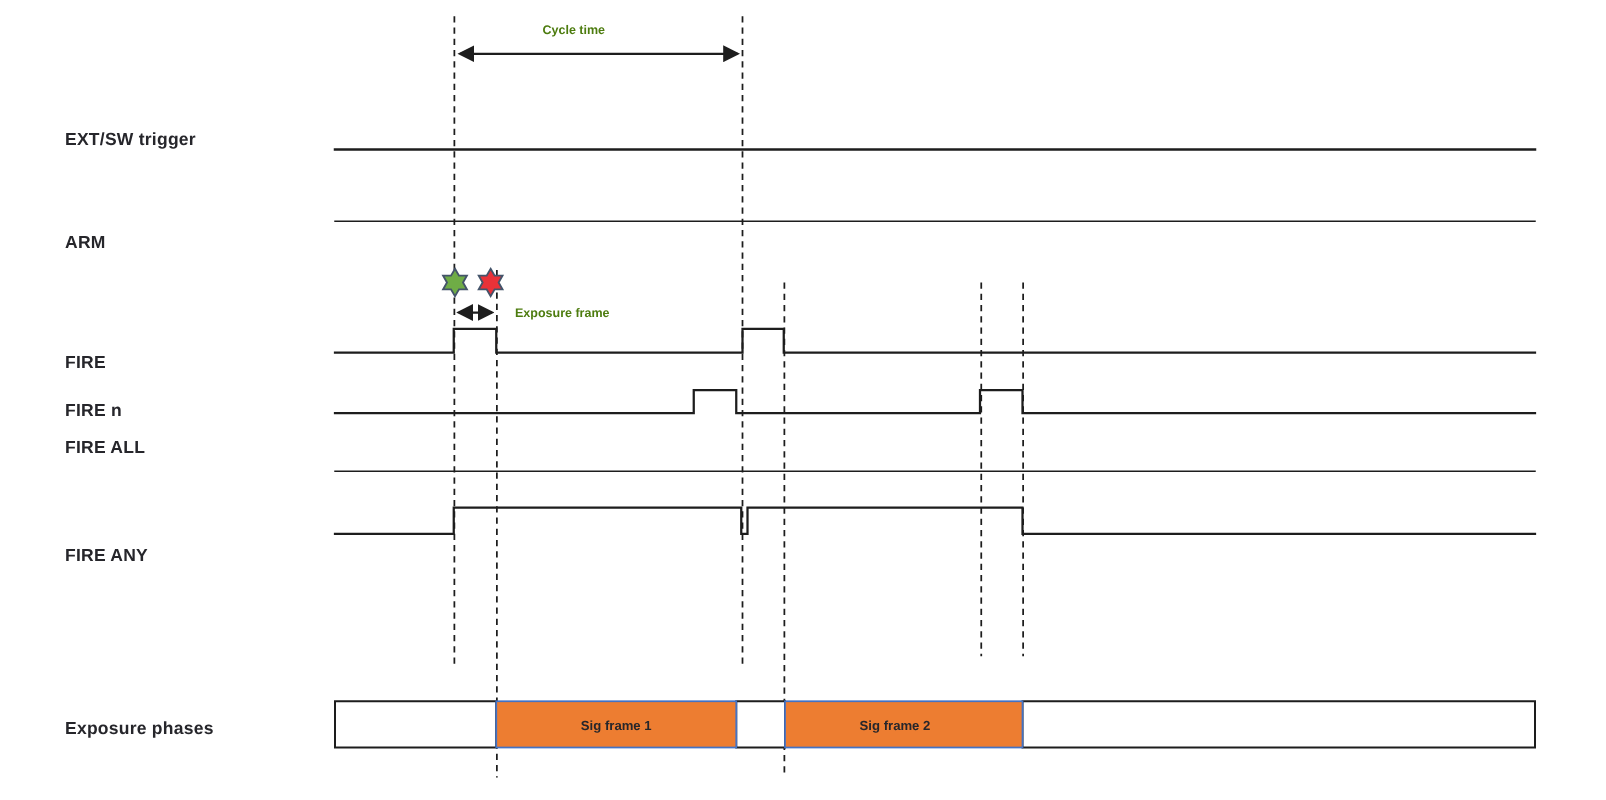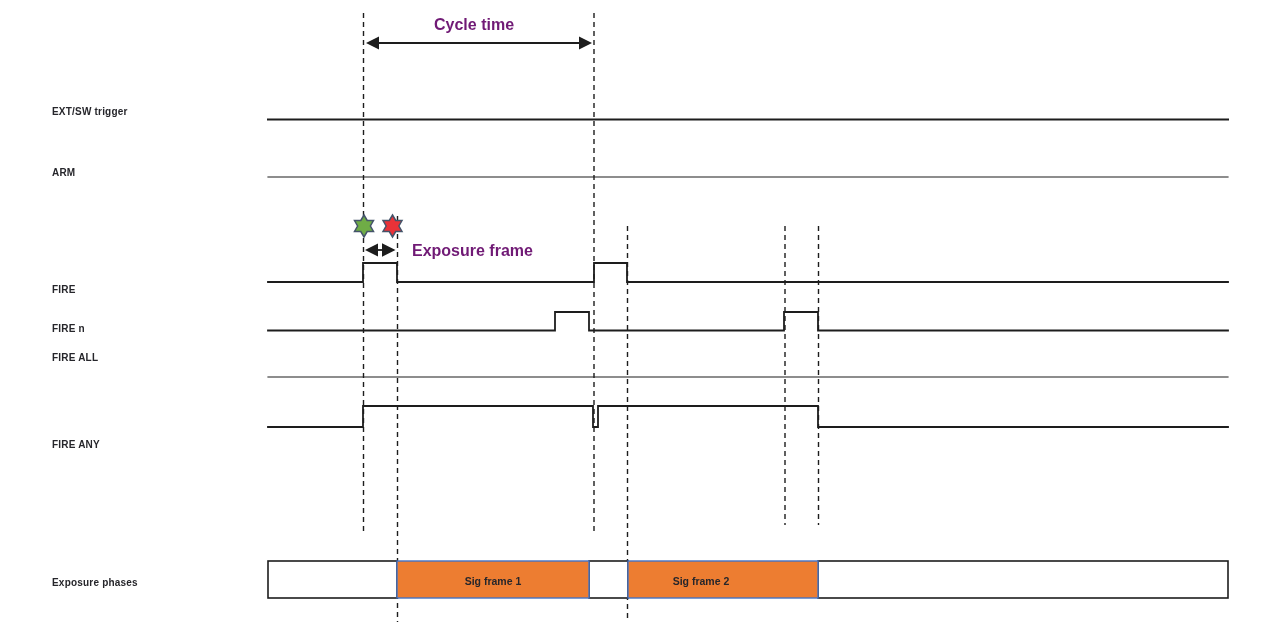--- a/index.html
+++ b/index.html
@@ -19,32 +19,32 @@
     position: absolute;
     left: 0;
     top: 0;
     width: 1285px;
     height: 640px;
   }
   .sig-label {
     position: absolute;
     left: 52px;
     transform: translateY(-50%);
-    font-size: 10px;
+    font-size: 14px;
     font-weight: 700;
     letter-spacing: 0.2px;
     color: #26262b;
     white-space: nowrap;
   }
   .annot {
     position: absolute;
     transform: translateY(-50%);
-    font-size: 16px;
+    font-size: 10px;
     font-weight: 700;
-    color: #701a75;
+    color: #4d7c0f;
     white-space: nowrap;
   }
   .frame-label {
     position: absolute;
     transform: translateY(-50%);
     font-size: 10.5px;
     font-weight: 700;
     color: #26262b;
     text-align: center;
     white-space: nowrap;
@@ -93,26 +93,26 @@
       <line x1="367" y1="250" x2="393.5" y2="250" marker-start="url(#ah)" marker-end="url(#ah)"></line>
     </g>
 
     <g stroke="#44546A" stroke-width="1.5" stroke-linejoin="miter">
       <polygon transform="translate(364,226)" points="0,-11 3.2,-5.5 9.5,-5.5 6.4,0 9.5,5.5 3.2,5.5 0,11 -3.2,5.5 -9.5,5.5 -6.4,0 -9.5,-5.5 -3.2,-5.5" fill="#6FAC46"></polygon>
       <polygon transform="translate(392.5,226)" points="0,-11 3.2,-5.5 9.5,-5.5 6.4,0 9.5,5.5 3.2,5.5 0,11 -3.2,5.5 -9.5,5.5 -6.4,0 -9.5,-5.5 -3.2,-5.5" fill="#E93238"></polygon>
     </g>
   </svg>
 
   <div class="sig-label" style="top:111px">EXT/SW trigger</div>
-  <div class="sig-label" style="top:172px">ARM</div>
+  <div class="sig-label" style="top:193px">ARM</div>
   <div class="sig-label" style="top:289px">FIRE</div>
   <div class="sig-label" style="top:328px">FIRE n</div>
   <div class="sig-label" style="top:357px">FIRE ALL</div>
   <div class="sig-label" style="top:444px">FIRE ANY</div>
   <div class="sig-label" style="top:582px">Exposure phases</div>
 
   <div class="annot" style="left:434px; top:25px">Cycle time</div>
   <div class="annot" style="left:412px; top:251px">Exposure frame</div>
 
   <div class="frame-label" style="left:397px; width:192px; top:581px">Sig frame 1</div>
-  <div class="frame-label" style="left:617px; width:168px; top:581px">Sig frame 2</div>
+  <div class="frame-label" style="left:632px; width:168px; top:581px">Sig frame 2</div>
 
 </div>
 
 </body></html>

